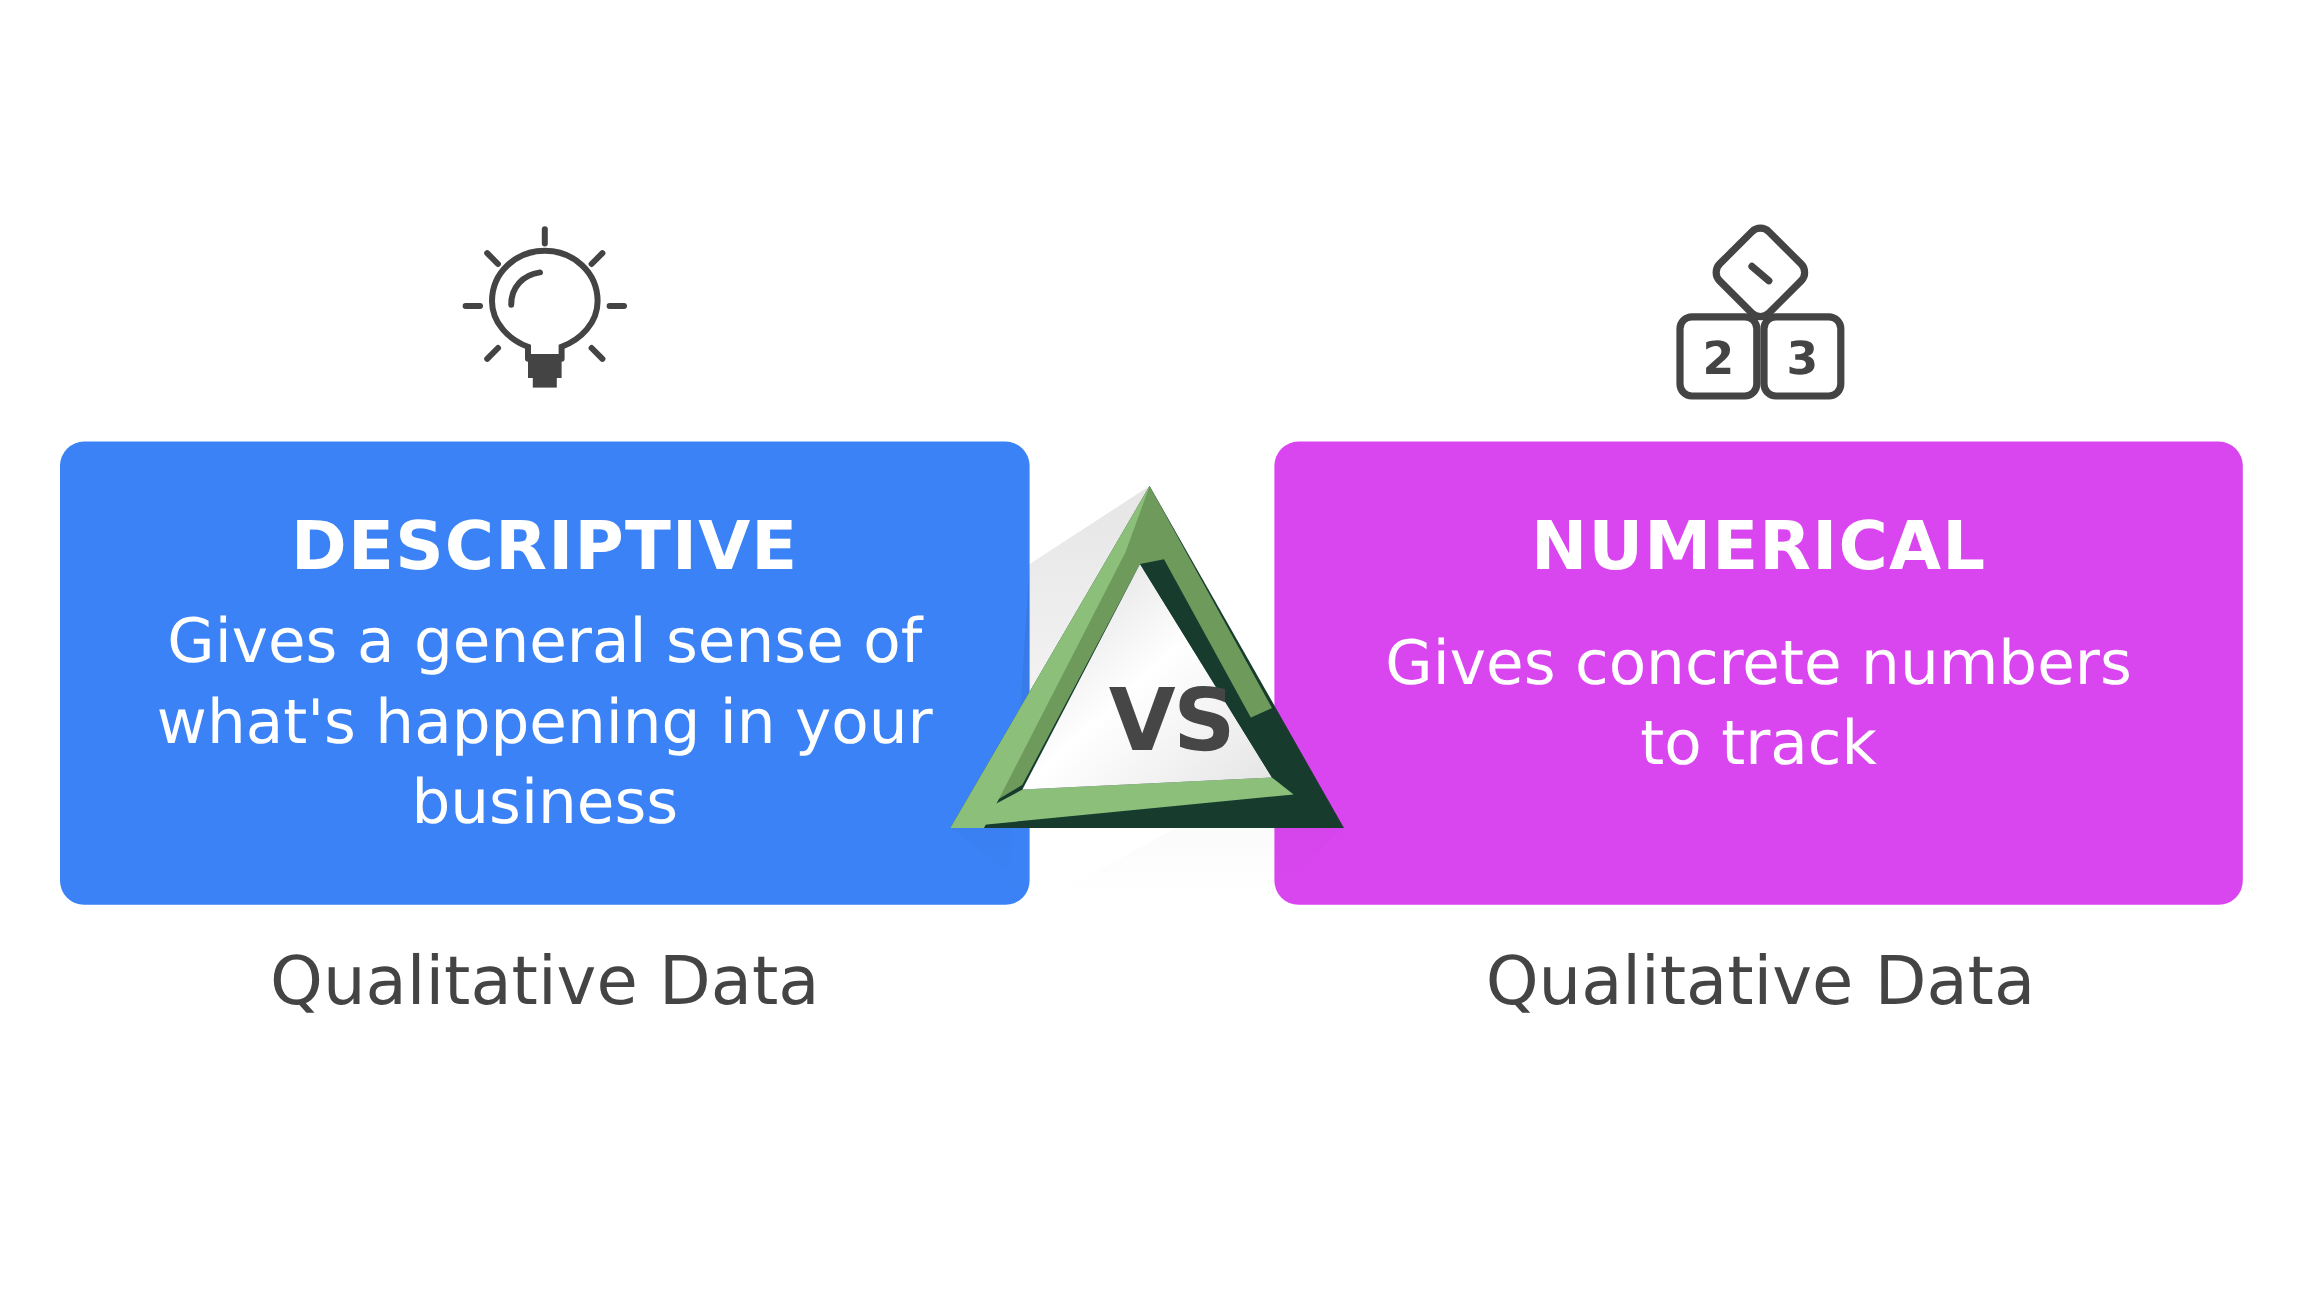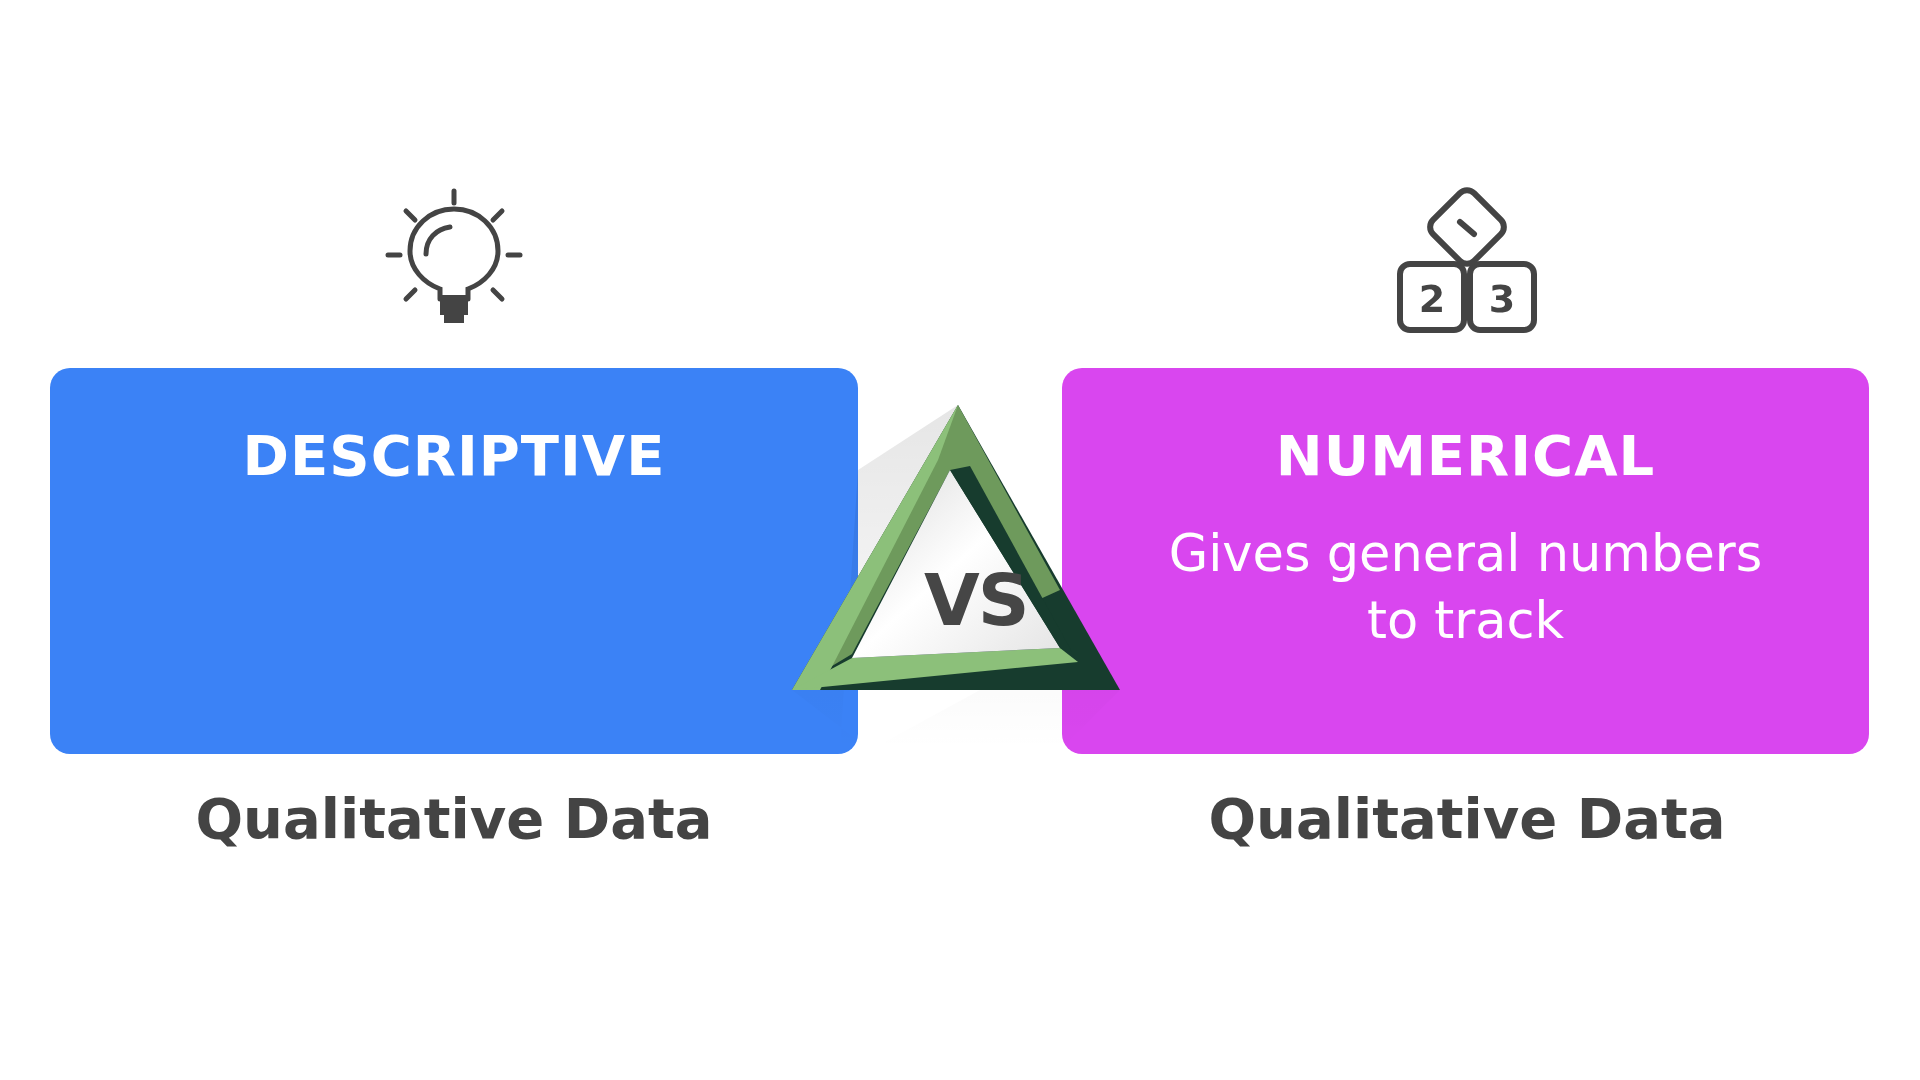--- a/index.html
+++ b/index.html
@@ -9,21 +9,21 @@
   .box { position:absolute; top:368px; height:386px; border-radius:20px; color:#ffffff;
          text-align:center; box-sizing:border-box; }
   .box.left { left:50px; width:808px; background:#3b82f6; }
   .box.right { left:1062px; width:807px; background:#d946ef; }
   .box h2 { margin:0; position:absolute; left:0; right:0; top:56px; font-size:56px;
             font-weight:bold; letter-spacing:1px; line-height:64px; }
   .box p { margin:0; position:absolute; left:0; right:0; font-size:51px; line-height:67px; }
   .box.left p { top:134px; }
   .box.right p { top:152px; }
   .label { position:absolute; top:786px; width:700px; text-align:center; font-size:56px;
-           font-weight:bold; color:#444444; line-height:66px; }
+           font-weight:normal; color:#444444; line-height:66px; }
   .label.left { left:104px; }
   .label.right { left:1117px; }
   .vs-wrap { position:absolute; left:760px; top:390px; width:380px; height:360px; }
   .vs-text { position:absolute; left:152px; top:168px; font-size:72px; font-weight:bold;
              color:#464646; letter-spacing:-2px;margin-left:12px; }
 </style>
 </head>
 <body>
 
 <div class="icon" style="left:384px;top:185px;width:140px;height:150px;">
@@ -52,25 +52,26 @@
       <rect x="48" y="14" width="58" height="58" rx="10" transform="rotate(45 77 43)"></rect>
     </g>
     <line x1="70" y1="38" x2="84" y2="50" stroke="#444" stroke-width="6" stroke-linecap="round"></line>
     <text x="42" y="128" text-anchor="middle" font-size="38" font-weight="bold" fill="#444" font-family="DejaVu Sans, sans-serif">2</text>
     <text x="112" y="128" text-anchor="middle" font-size="38" font-weight="bold" fill="#444" font-family="DejaVu Sans, sans-serif">3</text>
   </svg>
 </div>
 
 <div class="box left">
   <h2>DESCRIPTIVE</h2>
+  <p style="padding:0 40px;">Gives a general sense of what's happening in your business</p>
 </div>
 
 <div class="box right">
   <h2>NUMERICAL</h2>
-  <p style="padding:0 90px;">Gives general numbers to track</p>
+  <p style="padding:0 90px;">Gives concrete numbers to track</p>
 </div>
 
 <div class="vs-wrap">
   <svg width="380" height="360" viewBox="0 0 380 360">
     <defs>
       <linearGradient id="shadowg" x1="0" y1="0" x2="0" y2="1">
         <stop offset="0" stop-color="#000" stop-opacity="0.10"></stop>
         <stop offset="1" stop-color="#000" stop-opacity="0"></stop>
       </linearGradient>
       <linearGradient id="innerg" x1="0" y1="0" x2="1" y2="1">

